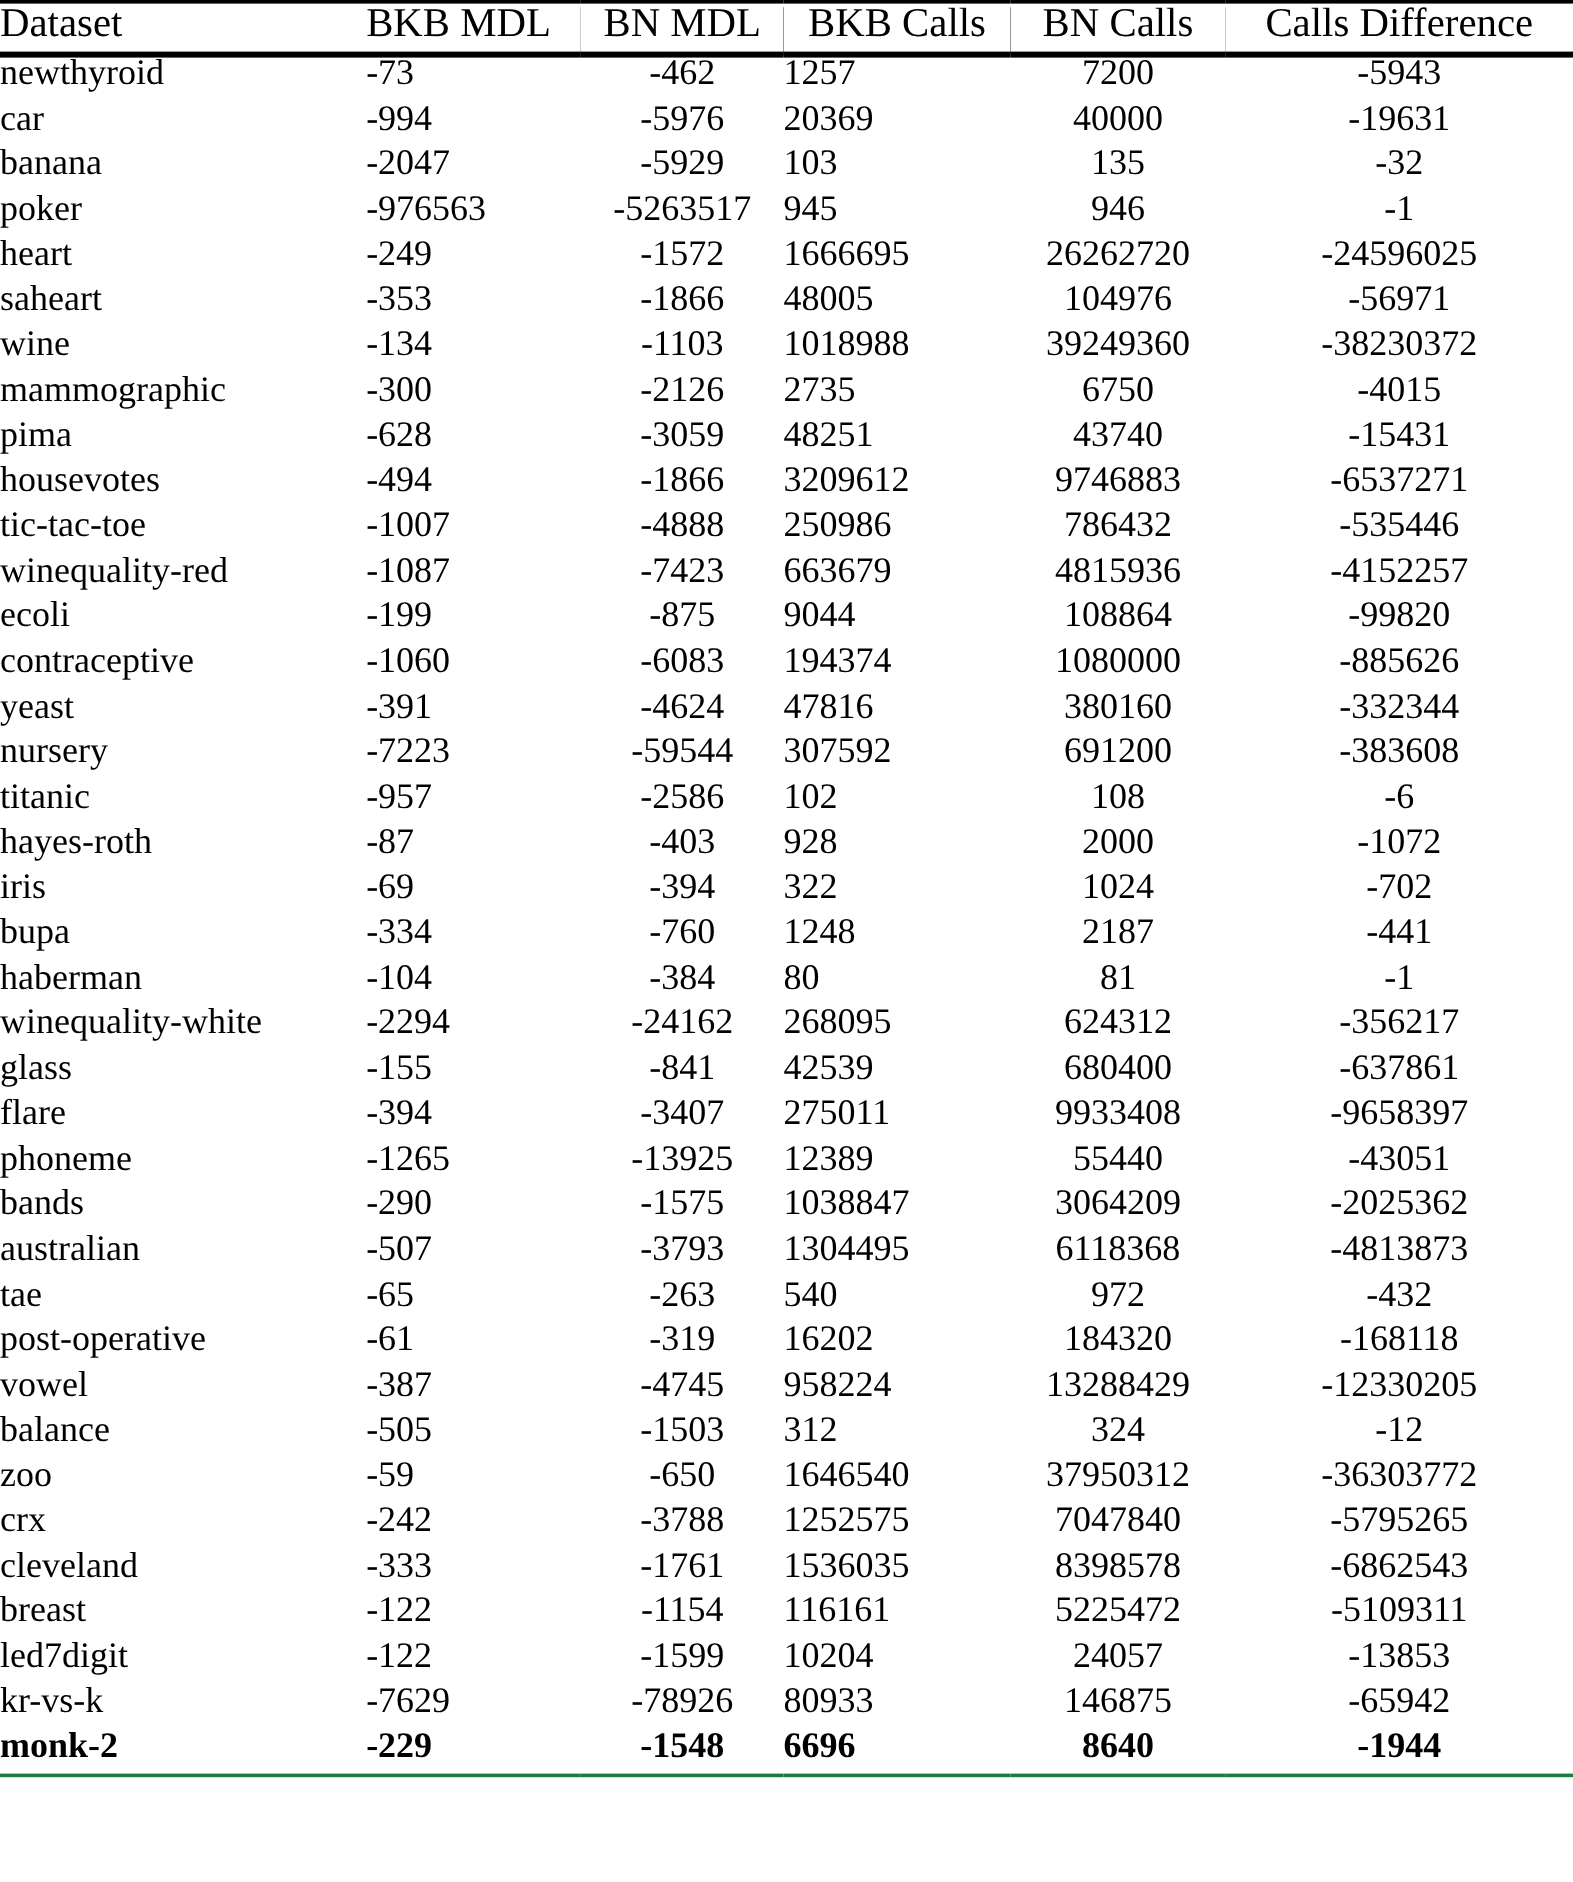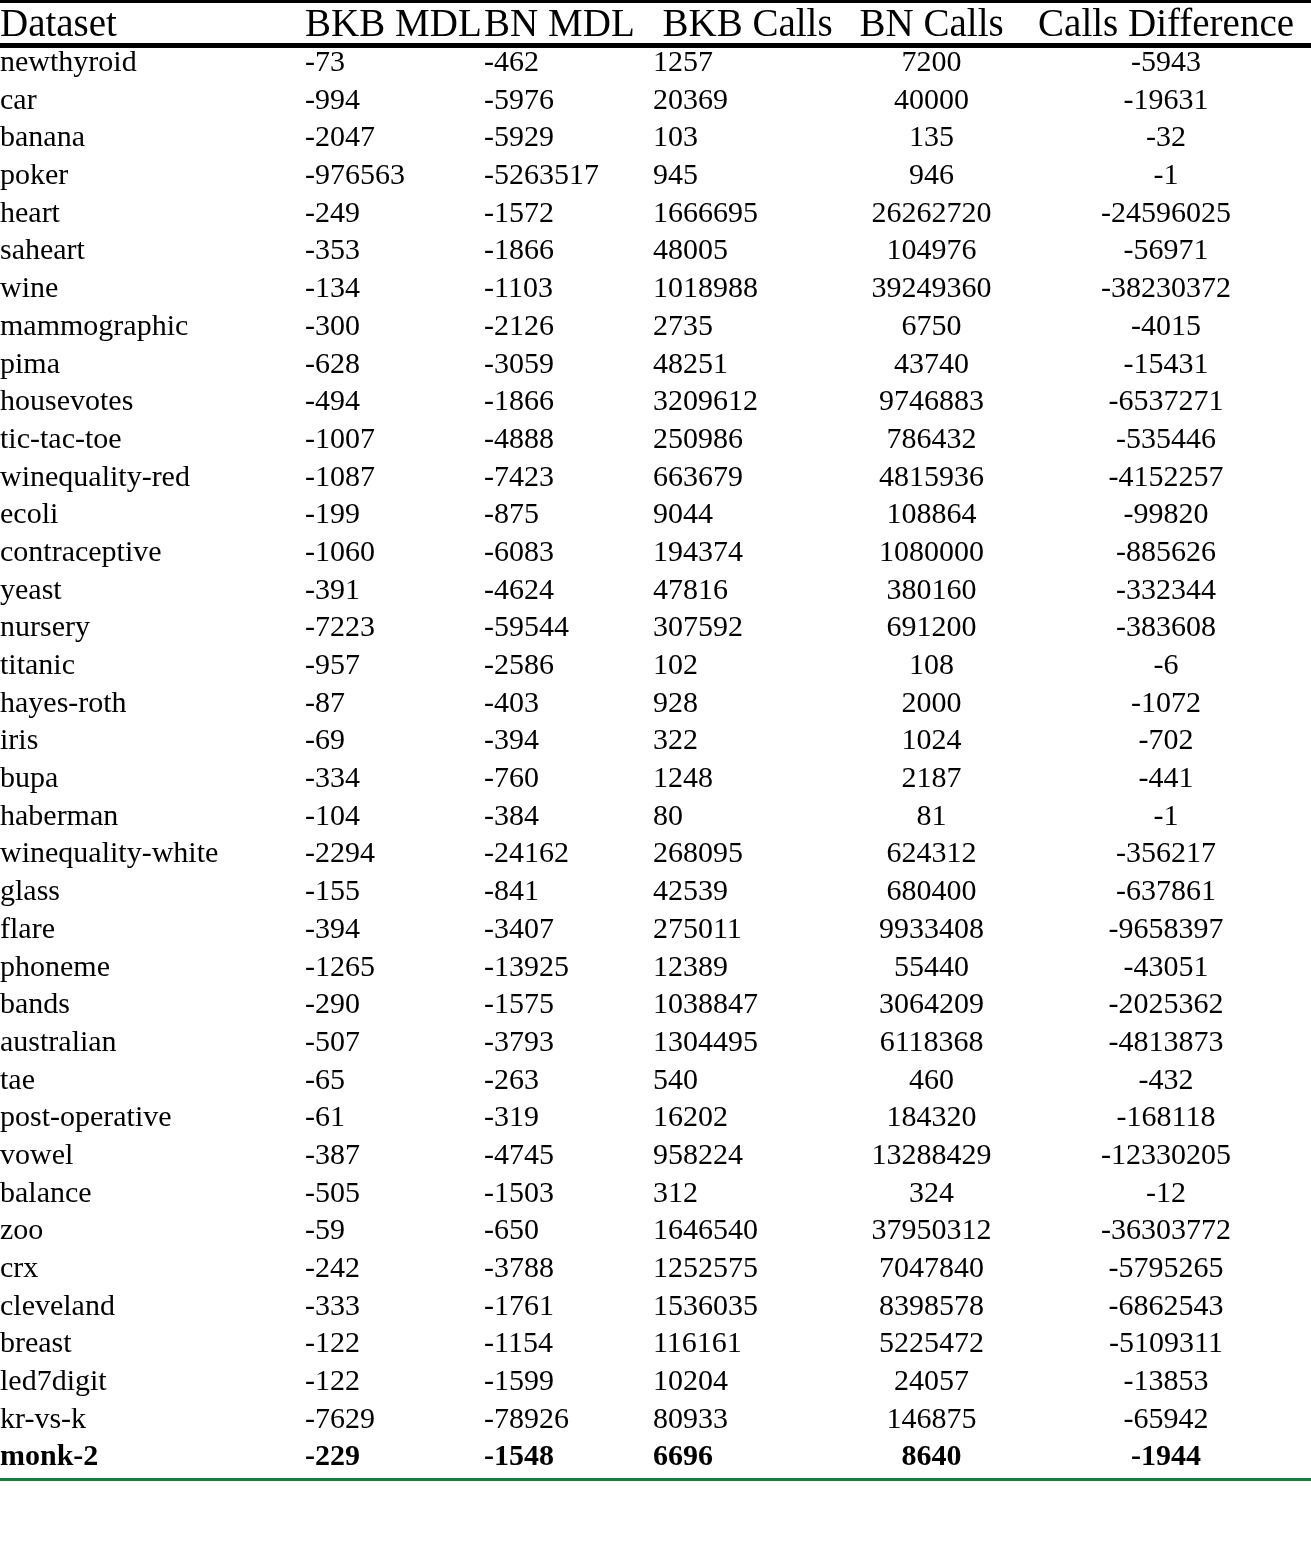--- a/index.html
+++ b/index.html
@@ -51,28 +51,28 @@
     vertical-align: baseline;
     white-space: nowrap;
   }
 
   th.col-dataset, td.col-dataset {
     text-align: left;
     padding-left: 20px;
     width: 300px;
   }
   th.col-bkbmdl, td.col-bkbmdl { text-align: left; width: 176px; }
-  th.col-bnmdl,  td.col-bnmdl  { text-align: left; width: 166px; }
+  th.col-bnmdl,  td.col-bnmdl  { text-align: center; width: 166px; }
   th.col-bkbcalls, td.col-bkbcalls { width: 186px; }
   th.col-bncalls, td.col-bncalls { text-align: center; width: 176px; }
   th.col-calldiff, td.col-calldiff { text-align: center; width: 285px; padding-right: 12px; }
 
   thead th {
     height: 40px;
-    font-size: 39px;
+    font-size: 34px;
     padding-bottom: 4px;
   }
 
   tbody td {
     height: 37.7px;
     font-size: 30px;
   }
 
   td.bold-cell {
     font-weight: bold;
@@ -324,21 +324,21 @@
           <td class="col-bnmdl">-3793</td>
           <td class="col-bkbcalls bold-cell">1304495</td>
           <td class="col-bncalls">6118368</td>
           <td class="col-calldiff">-4813873</td>
         </tr>
         <tr>
           <td class="col-dataset">tae</td>
           <td class="col-bkbmdl bold-cell">-65</td>
           <td class="col-bnmdl">-263</td>
           <td class="col-bkbcalls bold-cell">540</td>
-          <td class="col-bncalls">460</td>
+          <td class="col-bncalls">972</td>
           <td class="col-calldiff">-432</td>
         </tr>
         <tr>
           <td class="col-dataset">post-operative</td>
           <td class="col-bkbmdl bold-cell">-61</td>
           <td class="col-bnmdl">-319</td>
           <td class="col-bkbcalls bold-cell">16202</td>
           <td class="col-bncalls">184320</td>
           <td class="col-calldiff">-168118</td>
         </tr>

